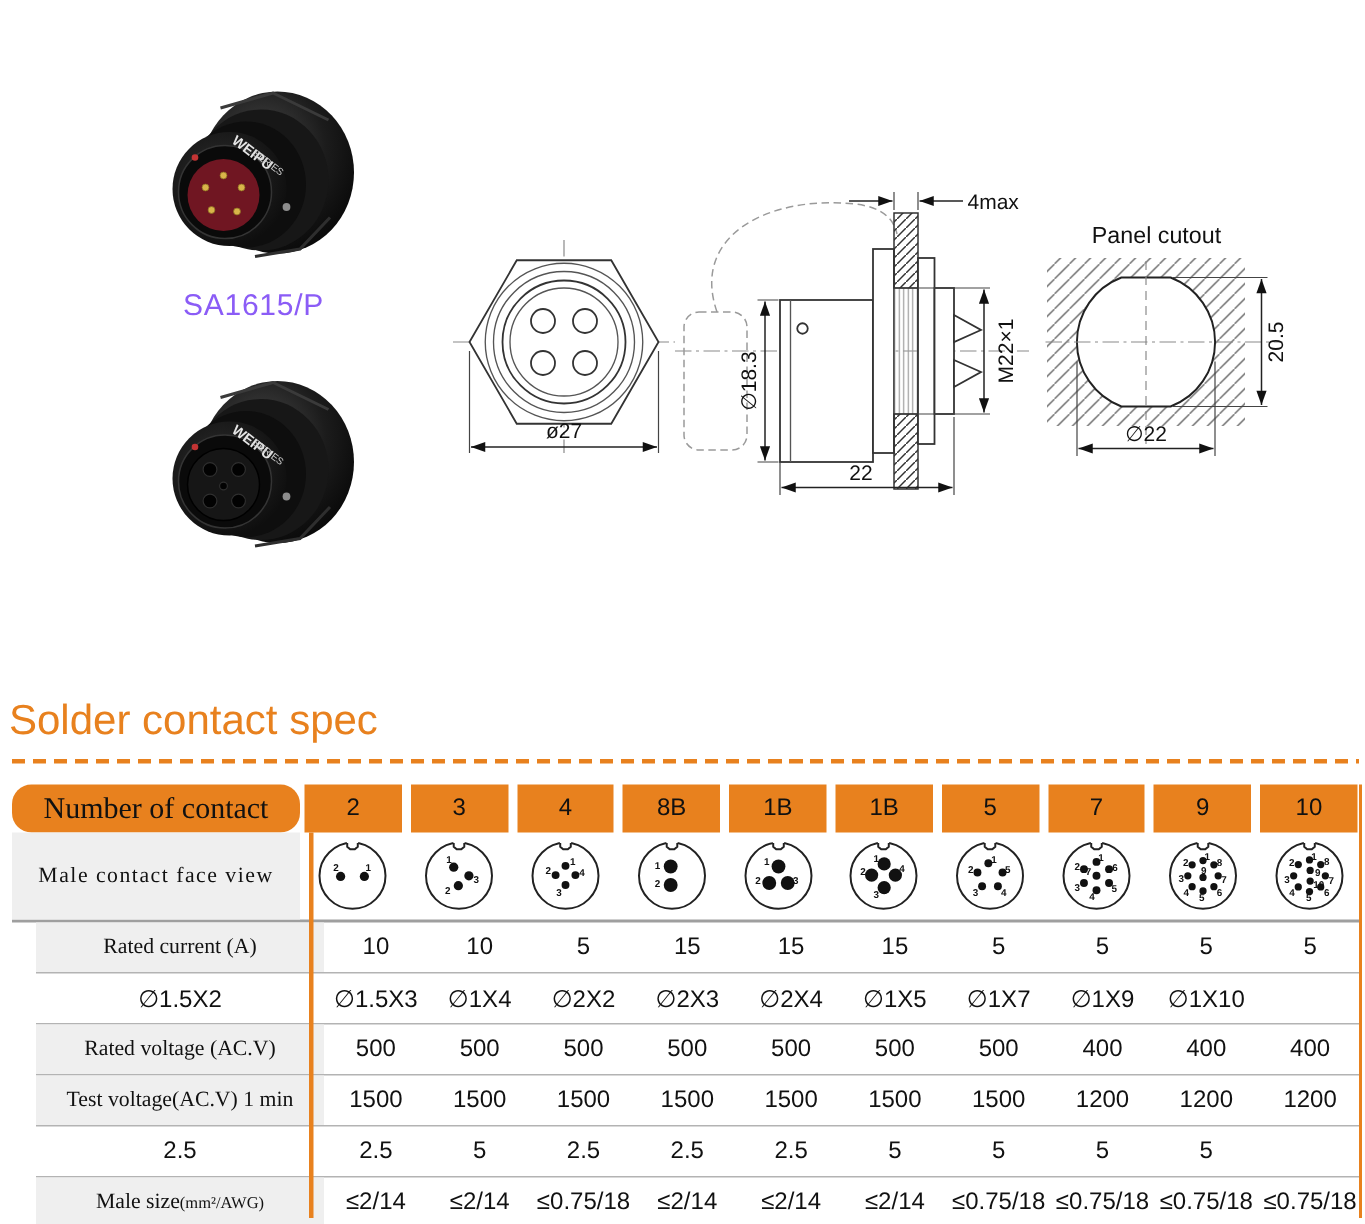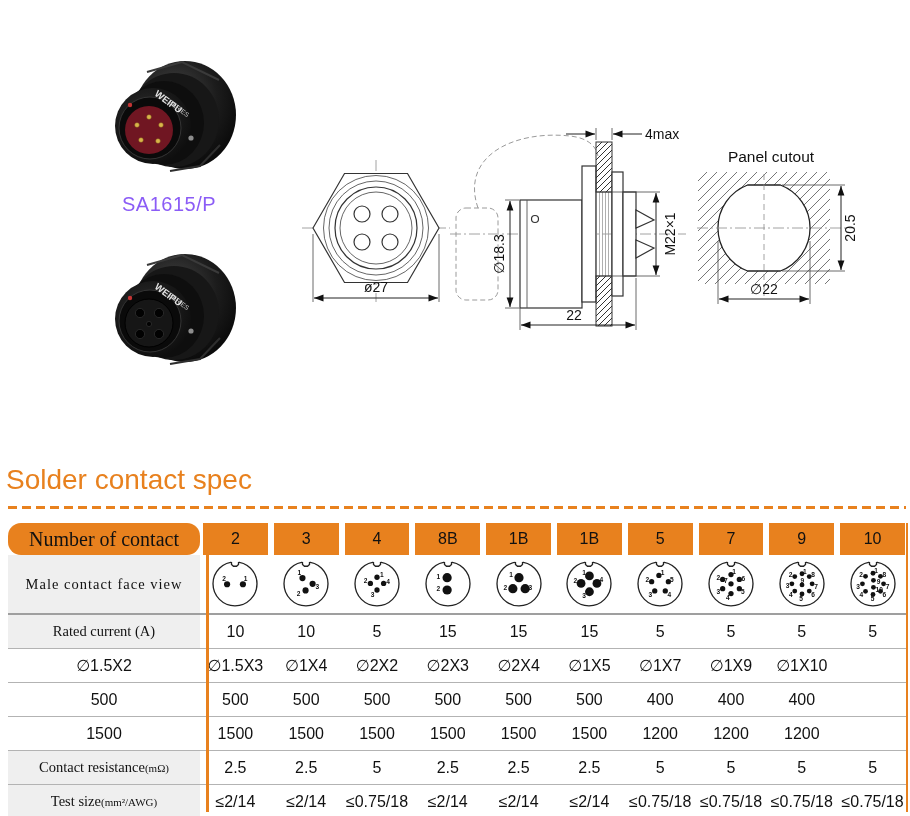--- a/index.html
+++ b/index.html
@@ -19,21 +19,21 @@
   .section-title{position:absolute;left:6px;top:464px;font-size:28px;color:var(--accent,#e8811e);}
   .section-divider{position:absolute;left:8px;top:506px;width:898px;height:3px;
         background:repeating-linear-gradient(90deg,var(--accent,#e8811e) 0 9px,transparent 9px 14px);}
   .spec-table{position:absolute;left:8px;top:523px;width:900px;height:289px;}
   .grid-row{display:grid;grid-template-columns:192px repeat(10,1fr);align-items:center;}
   .head-row{height:32px;}
   .hcell{height:32px;margin:0 3px;background:var(--accent,#e8811e);display:flex;align-items:center;justify-content:center;
         font-size:16px;color:#111;}
   .hcell.first{margin:0;font-family:"Liberation Serif","DejaVu Serif",serif;font-size:20px;border-radius:13px;}
   .face-row{height:58px;border-bottom:2px solid #9f9f9f;}
-  .data-row{height:33px;border-bottom:1px solid #b3b3b3;}
+  .data-row{height:33px;border-bottom:1px solid #b3b3b3;margin-left:16px;}
   .lab{height:100%;background:#efefef;display:flex;align-items:center;justify-content:center;text-align:center;
         font-family:"Liberation Serif","DejaVu Serif",serif;font-size:14.5px;color:#111;}
   .lab .small{font-size:11px;}
   .val{text-align:center;font-size:16px;color:#111;}
   .face-cell{display:flex;align-items:flex-start;justify-content:center;height:100%;padding-top:2px;box-sizing:border-box;}
   .v-accent{position:absolute;width:2.5px;background:var(--accent,#e8811e);}
   .v-accent.left{left:198px;top:32px;bottom:0;}
   .v-accent.right{right:0;top:0;bottom:0;}
 </style>
 </head>
@@ -398,62 +398,64 @@
           <div class="val">∅1X4</div>
           <div class="val">∅2X2</div>
           <div class="val">∅2X3</div>
           <div class="val">∅2X4</div>
           <div class="val">∅1X5</div>
           <div class="val">∅1X7</div>
           <div class="val">∅1X9</div>
           <div class="val">∅1X10</div>
         </div>
         <div class="grid-row data-row">
+          <div class="lab">
+            <span>Rated voltage (AC.V)</span>
+          </div>
           <div class="val">500</div>
           <div class="val">500</div>
           <div class="val">500</div>
           <div class="val">500</div>
           <div class="val">500</div>
           <div class="val">500</div>
           <div class="val">500</div>
           <div class="val">400</div>
           <div class="val">400</div>
           <div class="val">400</div>
         </div>
         <div class="grid-row data-row">
+          <div class="lab">
+            <span>Test voltage(AC.V) 1 min</span>
+          </div>
           <div class="val">1500</div>
           <div class="val">1500</div>
           <div class="val">1500</div>
           <div class="val">1500</div>
           <div class="val">1500</div>
           <div class="val">1500</div>
           <div class="val">1500</div>
           <div class="val">1200</div>
           <div class="val">1200</div>
           <div class="val">1200</div>
         </div>
         <div class="grid-row data-row">
-          <div class="lab">
-            <span>Contact resistance</span>
-            <span class="small">(mΩ)</span>
-          </div>
           <div class="val">2.5</div>
           <div class="val">2.5</div>
           <div class="val">5</div>
           <div class="val">2.5</div>
           <div class="val">2.5</div>
           <div class="val">2.5</div>
           <div class="val">5</div>
           <div class="val">5</div>
           <div class="val">5</div>
           <div class="val">5</div>
         </div>
         <div class="grid-row data-row">
           <div class="lab">
-            <span>Test size</span>
+            <span>Male size</span>
             <span class="small">(mm²/AWG)</span>
           </div>
           <div class="val">≤2/14</div>
           <div class="val">≤2/14</div>
           <div class="val">≤0.75/18</div>
           <div class="val">≤2/14</div>
           <div class="val">≤2/14</div>
           <div class="val">≤2/14</div>
           <div class="val">≤0.75/18</div>
           <div class="val">≤0.75/18</div>

